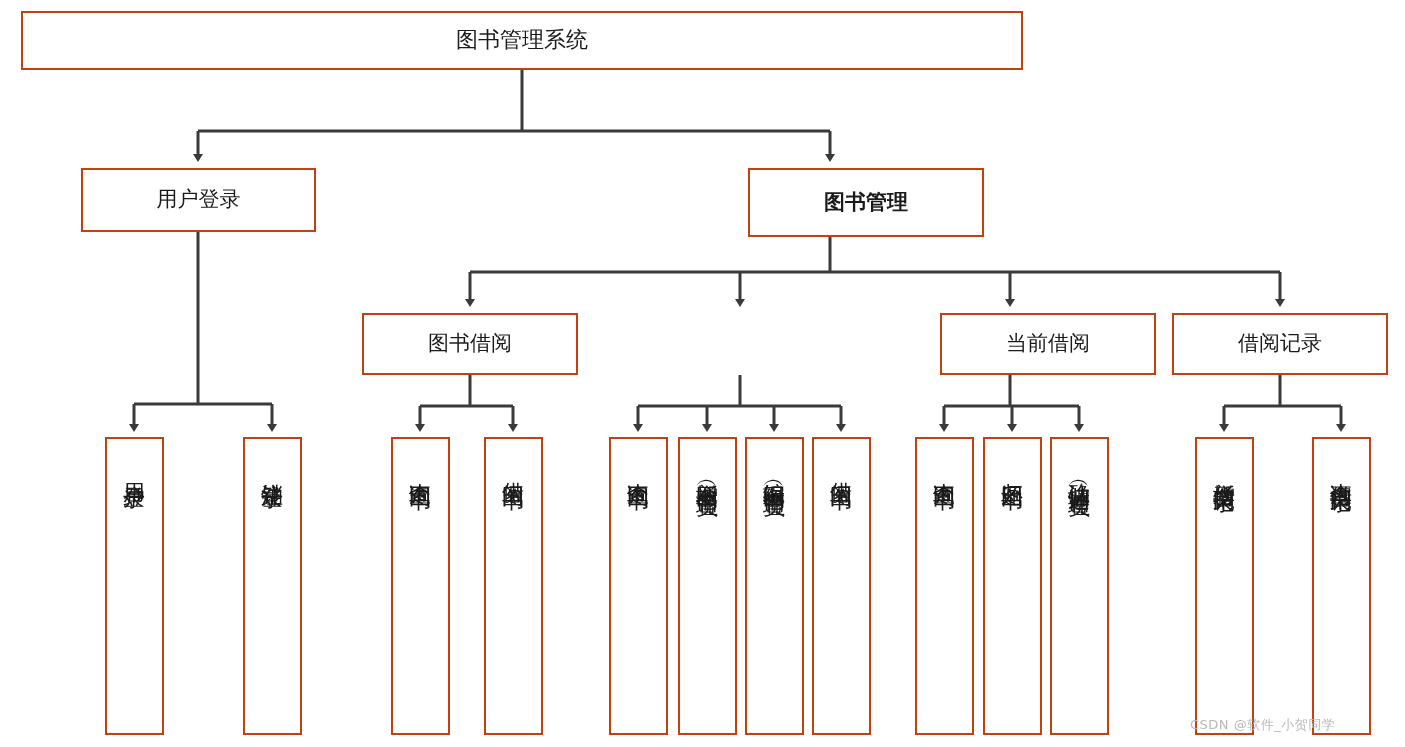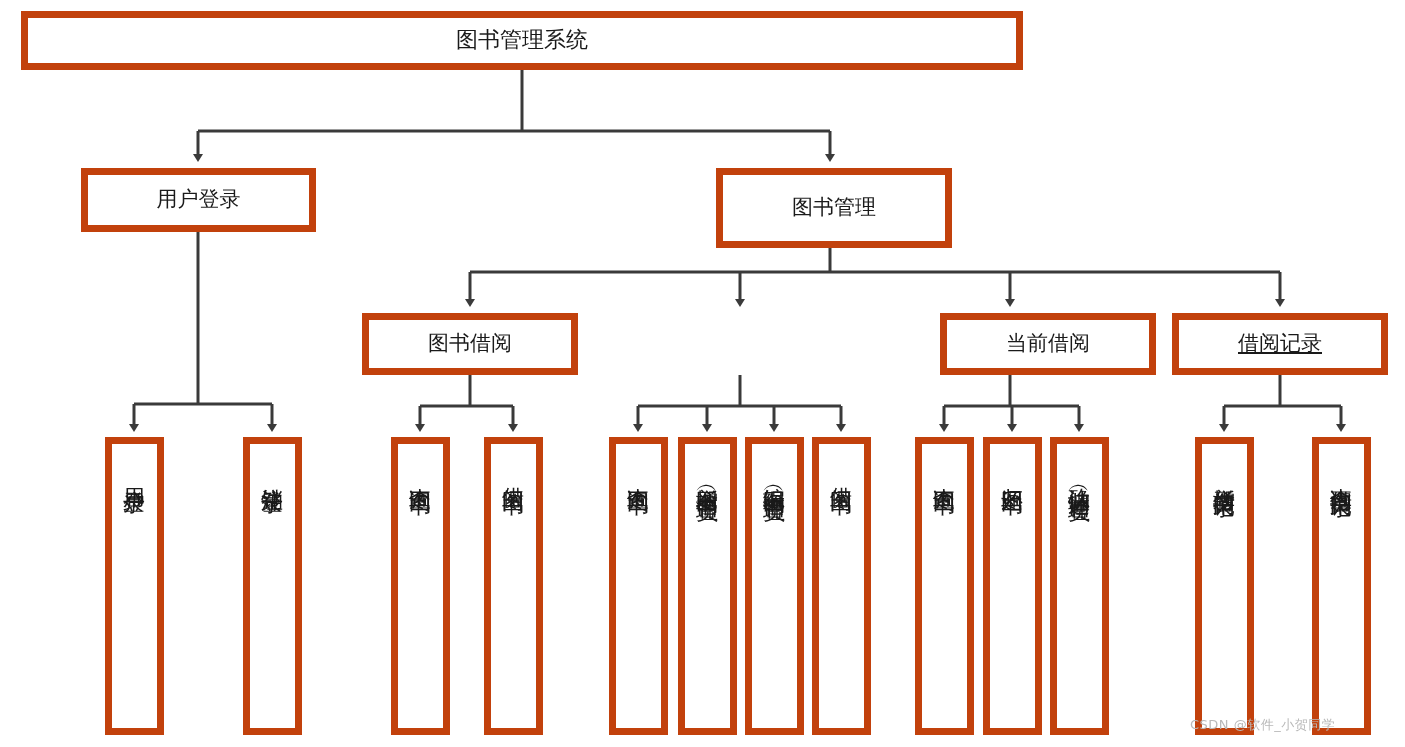--- a/index.html
+++ b/index.html
@@ -23,21 +23,21 @@
     left: 0;
     top: 0;
     width: 1405px;
     height: 747px;
     pointer-events: none;
   }
   .node {
     position: absolute;
     box-sizing: border-box;
     background: #ffffff;
-    border: 7px solid #c2410c;
+    border: 2px solid #c2410c;
     display: flex;
     align-items: center;
     justify-content: center;
     color: #1a1a1a;
     z-index: 2;
   }
   .node .label {
     display: block;
     text-align: center;
     line-height: 1.12;
@@ -128,31 +128,31 @@
     </g>
   </svg>
 
   <div class="node root horiz" style="left:21px; top:11px; width:1002px; height:59px;">
     <span class="label">图书管理系统</span>
   </div>
 
   <div class="node horiz" style="left:81px; top:168px; width:235px; height:64px;">
     <span class="label">用户登录</span>
   </div>
-  <div class="node horiz" style="left:716px; top:168px; width:236px; height:80px;">
+  <div class="node horiz" style="left:748px; top:168px; width:236px; height:69px;font-weight:bold;">
     <span class="label">图书管理</span>
   </div>
 
   <div class="node horiz" style="left:362px; top:313px; width:216px; height:62px;">
     <span class="label">图书借阅</span>
   </div>
   <div class="node horiz" style="left:902px; top:313px; width:216px; height:62px;margin-left:38px;">
     <span class="label">当前借阅</span>
   </div>
-  <div class="node horiz" style="left:1172px; top:313px; width:216px; height:62px;text-decoration:underline;">
+  <div class="node horiz" style="left:1172px; top:313px; width:216px; height:62px;">
     <span class="label">借阅记录</span>
   </div>
 
   <div class="node vert" style="left:105px; top:437px; width:59px; height:298px;">
     <span class="label">用户登录</span>
   </div>
   <div class="node vert" style="left:243px; top:437px; width:59px; height:298px;">
     <span class="label">注销登录</span>
   </div>
 

